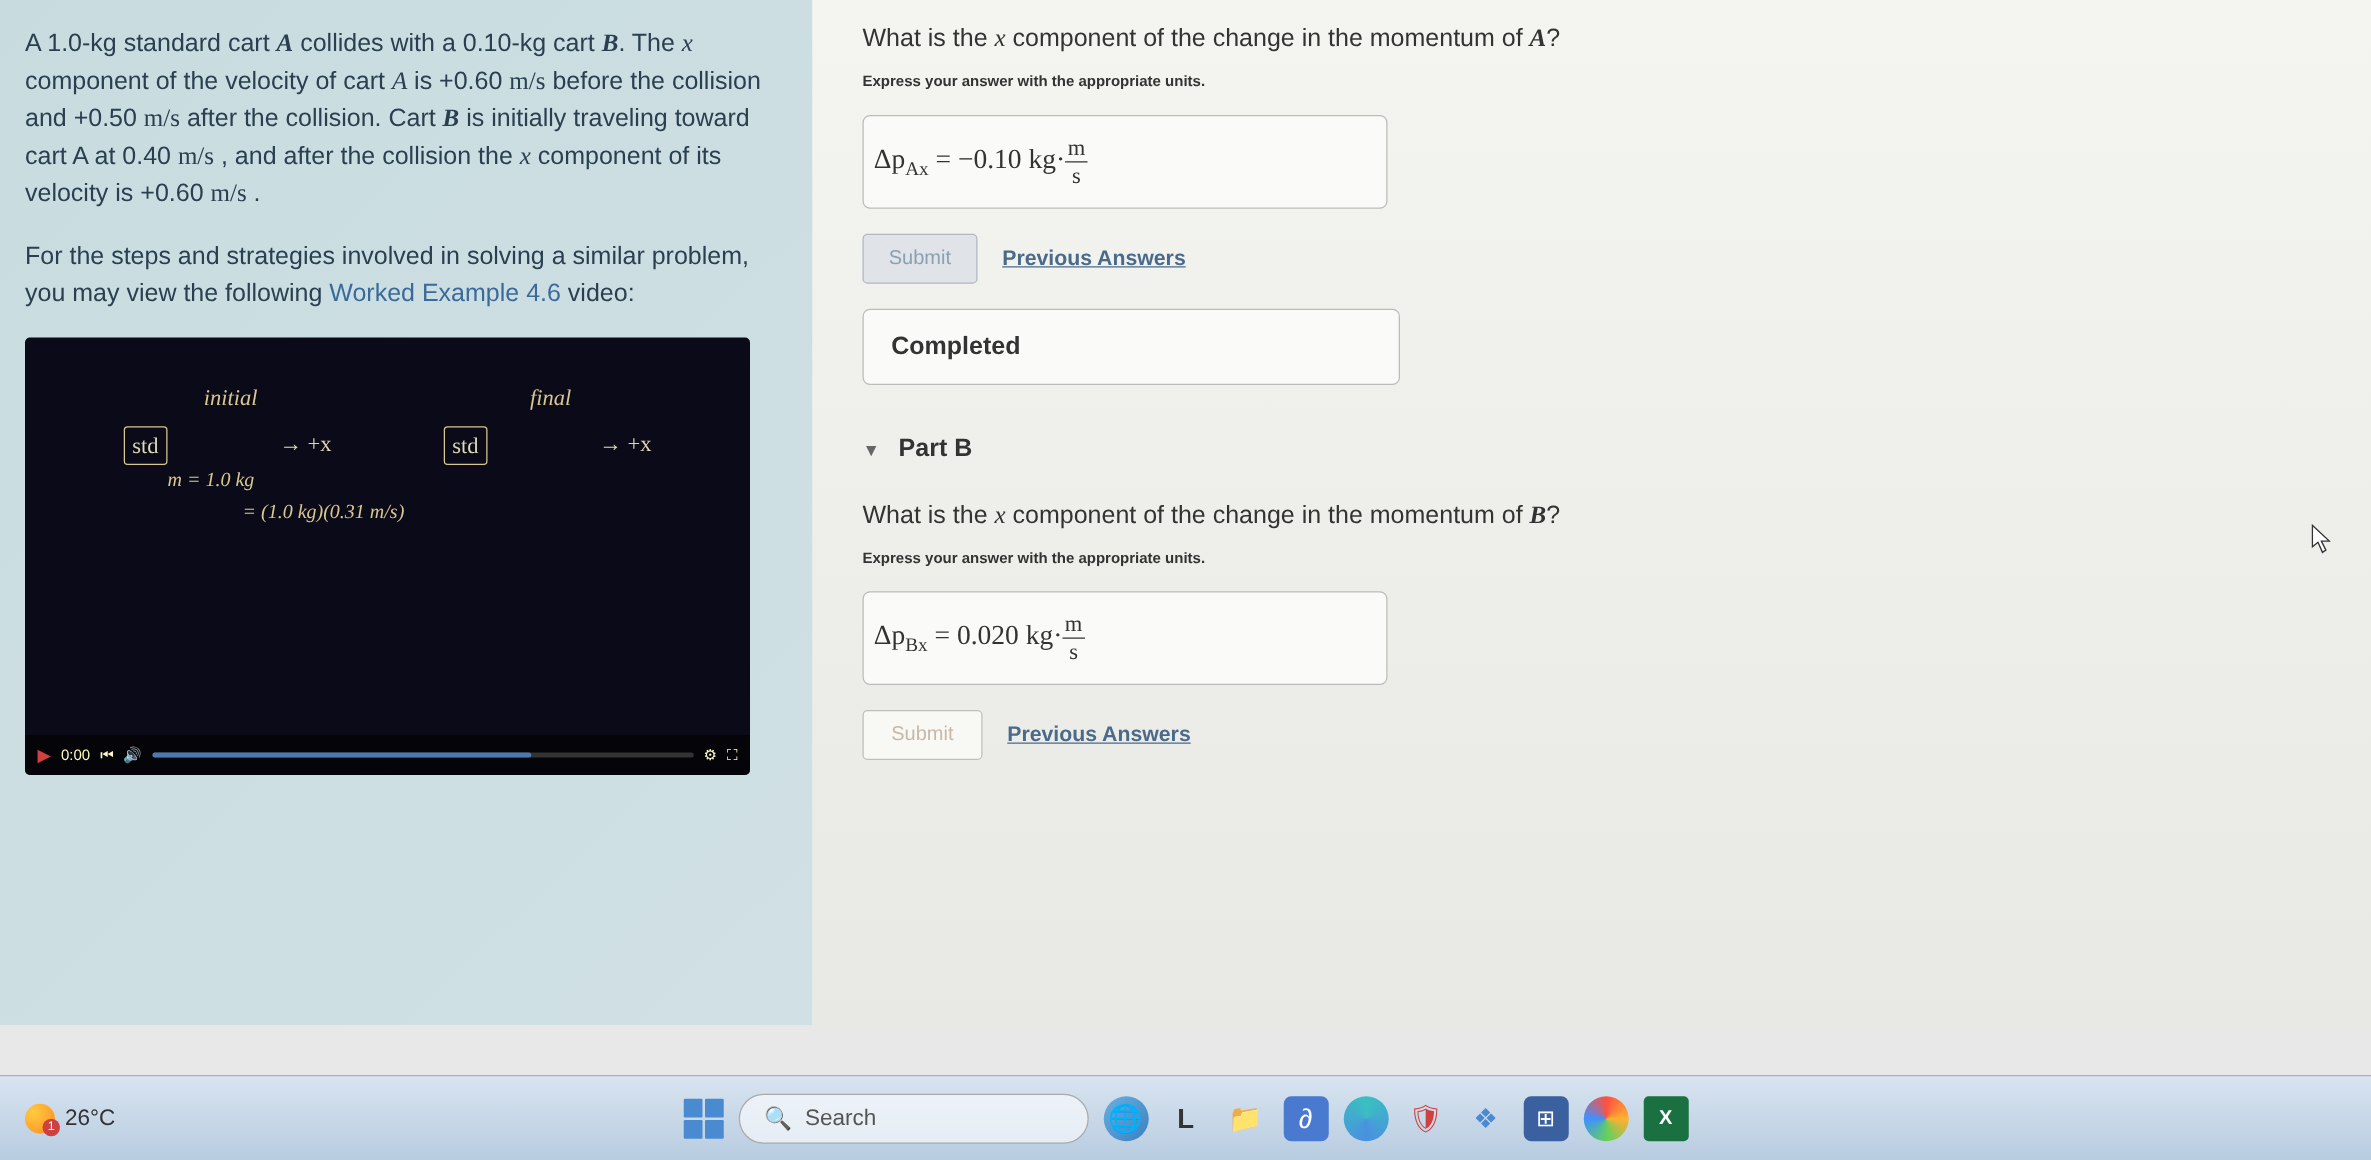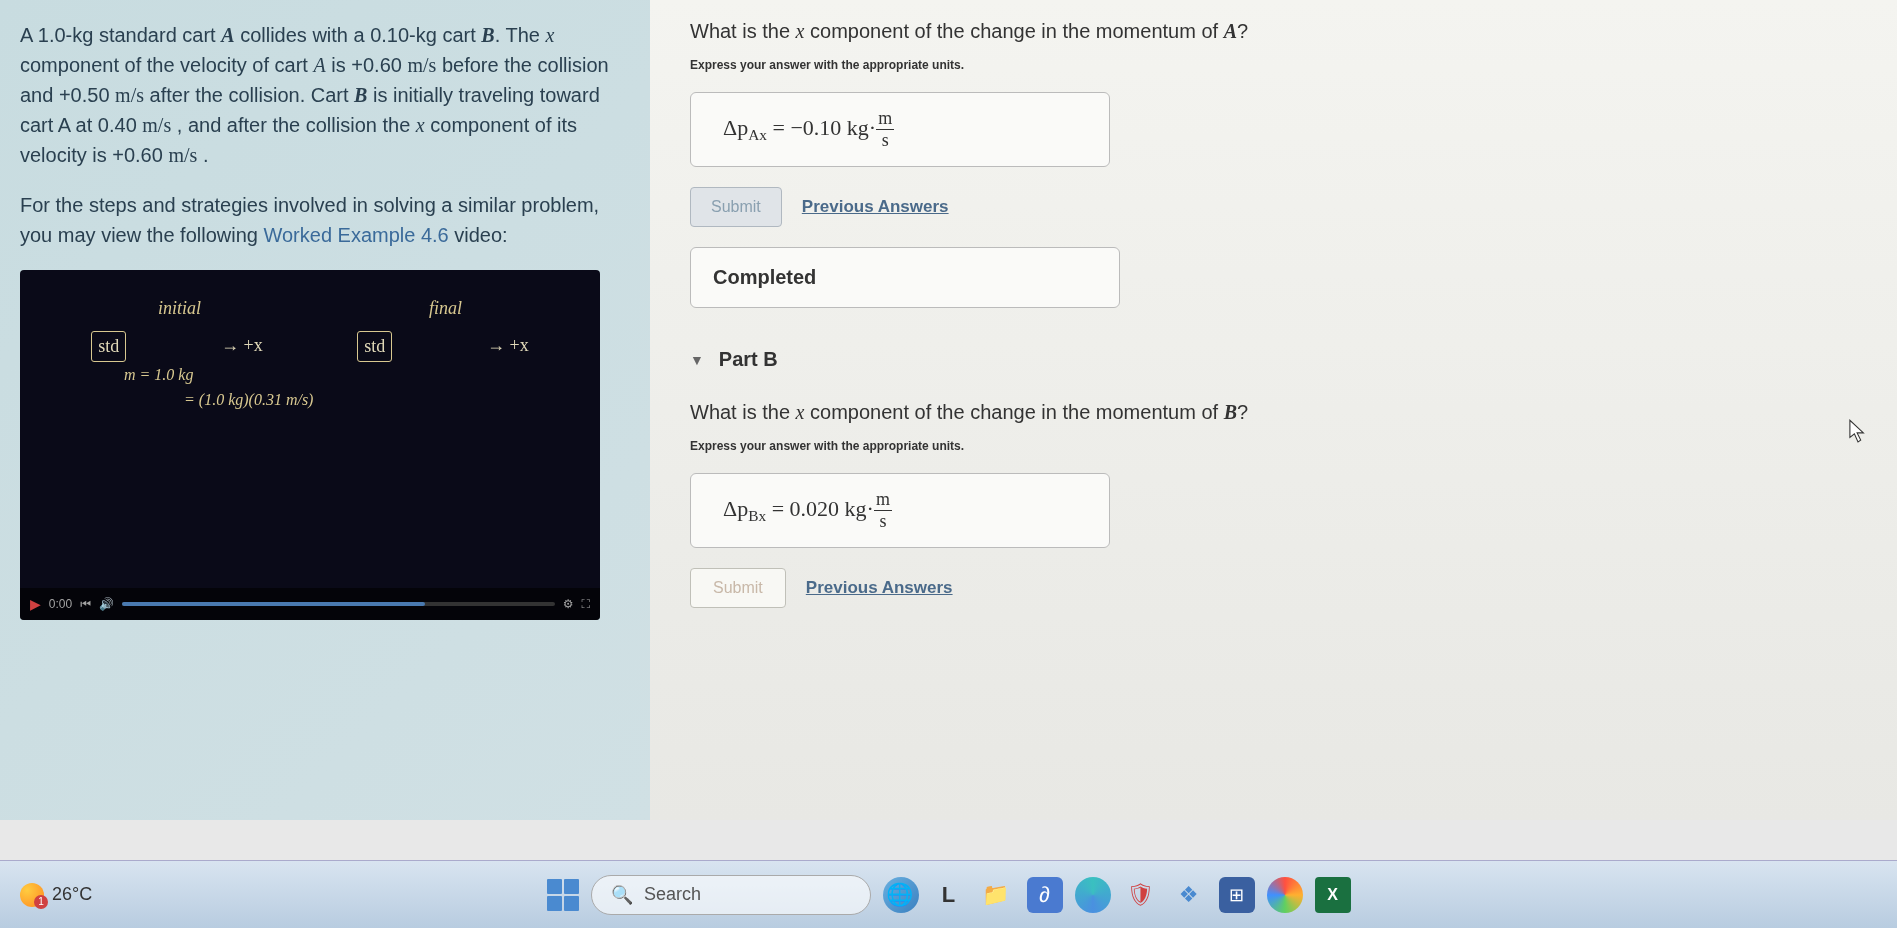--- a/index.html
+++ b/index.html
@@ -38,21 +38,21 @@
   .video-player {
     width: 580px;
     height: 350px;
     background: #0a0a18;
     border-radius: 4px;
     position: relative;
     margin-top: 10px;
     overflow: hidden;
   }
   .video-content {
-    padding: 24px;
+    padding: 34px;
     color: #e0d8b8;
     font-family: 'Comic Sans MS', cursive;
     font-size: 18px;
     line-height: 1.6;
   }
   .video-row { display: flex; justify-content: space-around; }
   .handwrite { color: #d8c890; font-style: italic; }
   .video-controls {
     position: absolute;
     bottom: 0; left: 0; right: 0;
@@ -74,21 +74,21 @@
     border-radius: 2px;
     position: relative;
   }
   .progress-fill {
     position: absolute;
     left: 0; top: 0; bottom: 0;
     width: 70%;
     background: #4a7ab0;
     border-radius: 2px;
   }
-  .vc-icon { color: #a3a3a3; font-size: 12px; }
+  .vc-icon { color: #fef9c3; font-size: 12px; }
   .right-panel {
     flex: 1;
     background: linear-gradient(180deg, #f4f4f0 0%, #e8e8e4 100%);
     padding: 20px 40px;
     color: #333;
   }
   .question-text {
     font-size: 20px;
     color: #333;
     margin-bottom: 15px;
@@ -96,21 +96,21 @@
   .instruction {
     font-size: 12px;
     font-weight: bold;
     color: #333;
     margin-bottom: 20px;
   }
   .answer-box {
     border: 1px solid #bbb;
     border-radius: 6px;
     background: #fafaf8;
-    padding: 15px 32px;
+    padding: 15px 8px;
     font-size: 22px;
     font-family: 'Times New Roman', serif;
     display: inline-block;
     min-width: 420px;
     margin-bottom: 20px;
   }
   .frac {
     display: inline-block;
     vertical-align: middle;
     text-align: center;

